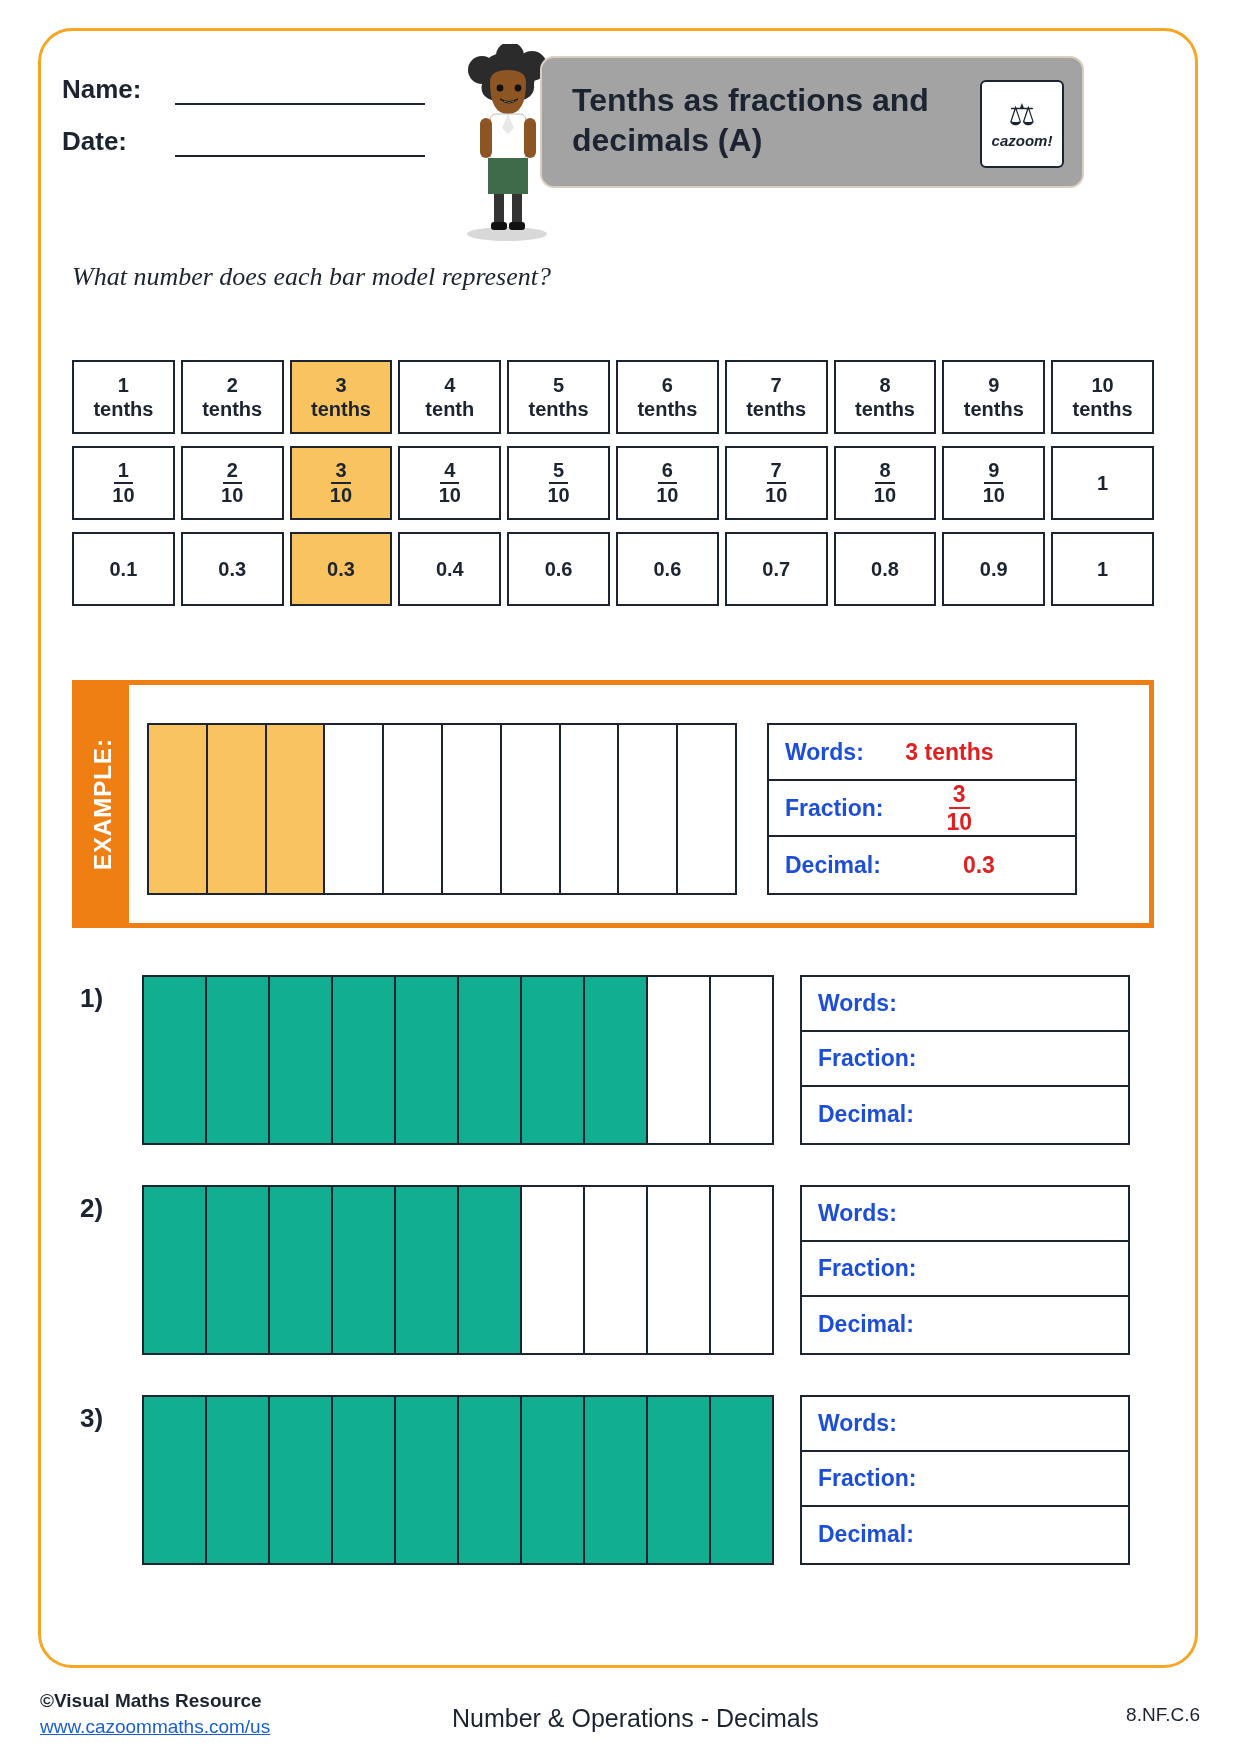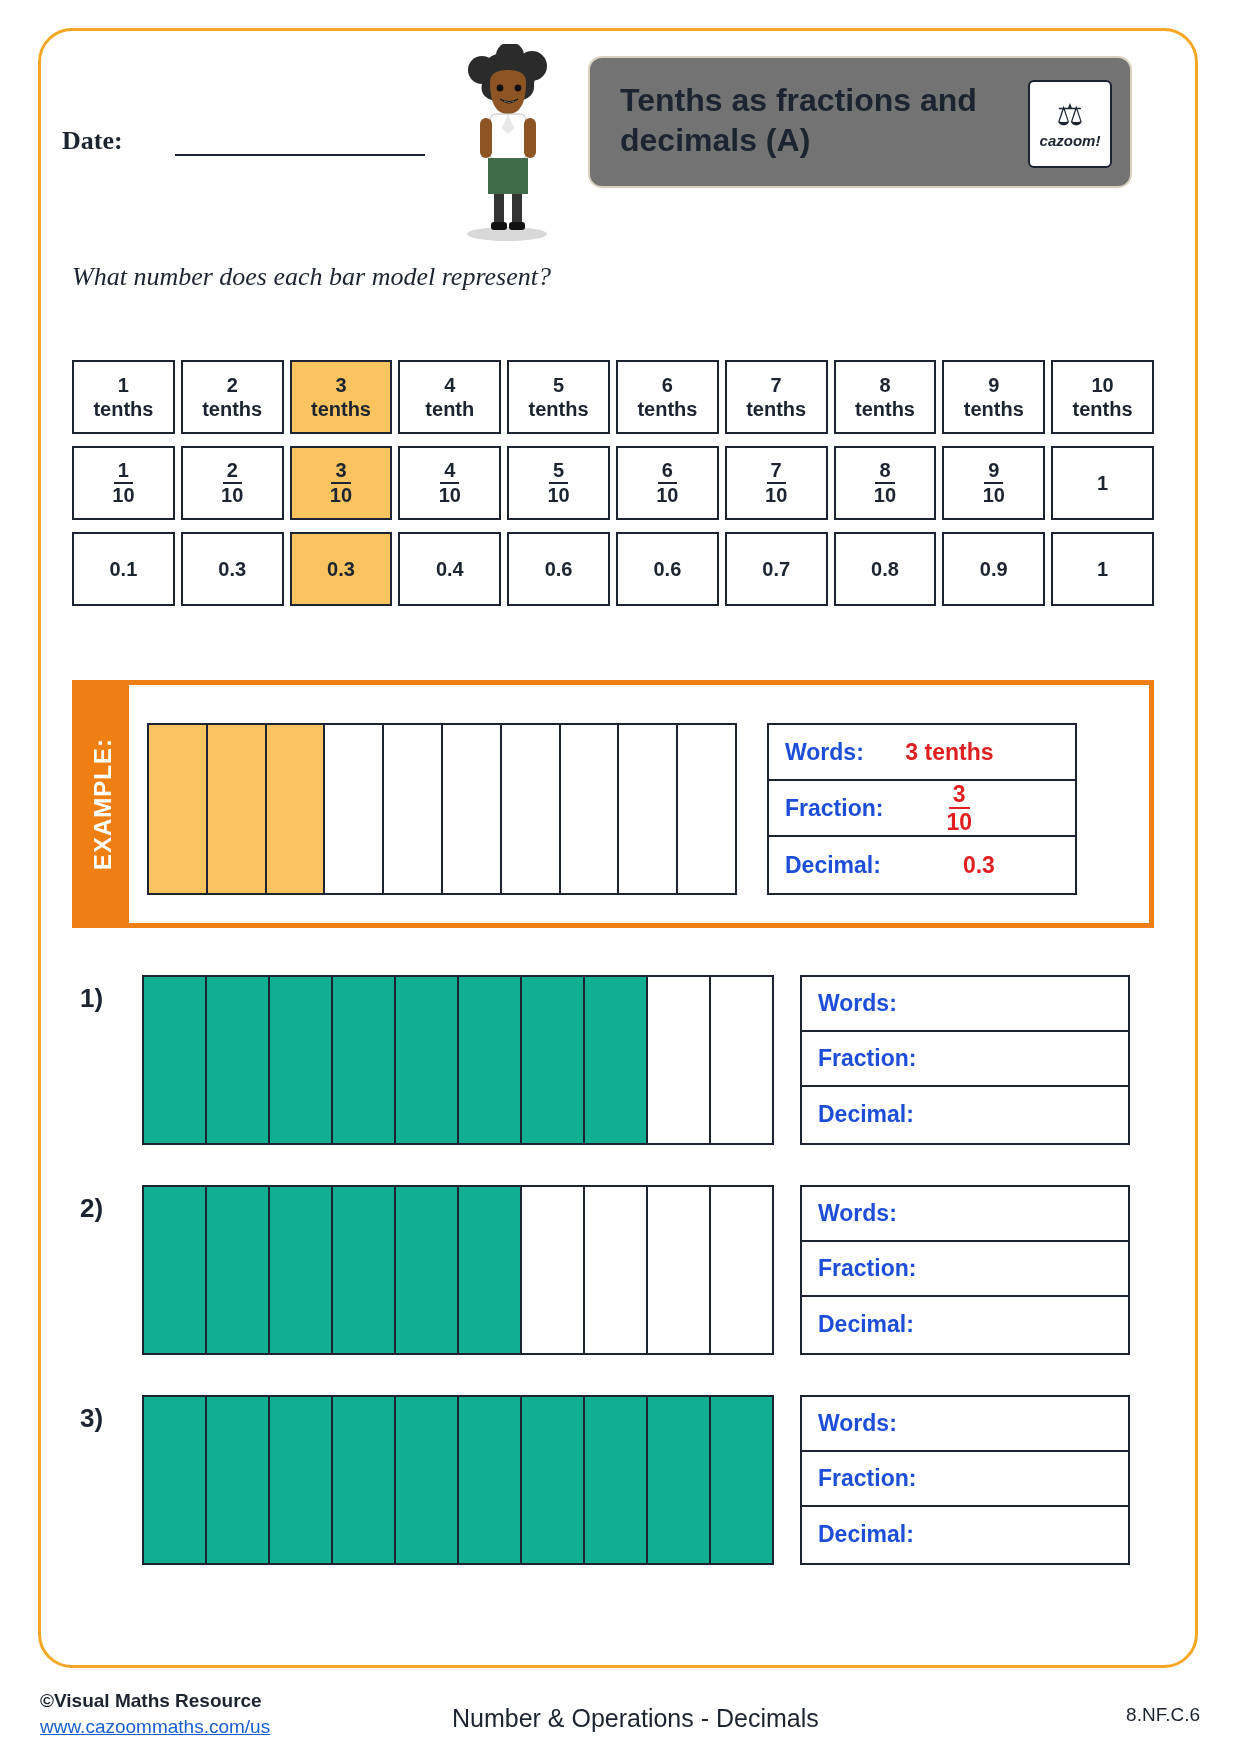--- a/index.html
+++ b/index.html
@@ -9,26 +9,26 @@
     position:relative;overflow:hidden;
   }
   .page-frame{
     position:absolute;left:38px;top:28px;width:1160px;height:1640px;
     border:3px solid #F5A623;border-radius:34px;box-sizing:border-box;
   }
   
   .header{position:absolute;left:62px;top:56px;width:1120px;height:170px;}
   .name-row,.date-row{position:absolute;left:0;display:flex;align-items:flex-end;}
   .name-row{top:18px;}
-  .date-row{top:70px;font-family:Liberation Serif, serif;}
+  .date-row{top:70px;}
   .field-label{font-size:26px;font-weight:bold;color:#1b2430;width:105px;}
   .field-line{width:250px;border-bottom:2px solid #1b2430;height:26px;margin-left:8px;}
   .title-box{
     position:absolute;left:478px;top:0;width:540px;height:128px;
-    background:#737373;border:2px solid #d9cfc0;border-radius:14px;margin-left:48px;
+    background:#a3a3a3;border:2px solid #d9cfc0;border-radius:14px;
   }
   .title-text{
     position:absolute;left:30px;top:22px;width:360px;
     font-size:32px;font-weight:bold;color:#1b2430;line-height:1.25;
   }
   .logo{
     position:absolute;right:18px;top:22px;width:80px;height:84px;
     border:2px solid #1b2430;border-radius:6px;background:#fff;
     display:flex;flex-direction:column;align-items:center;justify-content:center;
   }
@@ -93,20 +93,24 @@
   .footer-center{position:absolute;left:412px;top:14px;font-size:25px;color:#1b2430;}
   .footer-right{position:absolute;right:10px;top:14px;font-size:19px;color:#1b2430;}
 </style>
 </head>
 <body>
 
 <div class="page-frame"></div>
 
 <div class="header">
 
+  <div class="name-row">
+    <div class="field-label">Name:</div>
+    <div class="field-line"></div>
+  </div>
 
   <div class="date-row">
     <div class="field-label">Date:</div>
     <div class="field-line"></div>
   </div>
 
   <svg class="mascot" viewBox="0 0 110 200">
     <ellipse cx="55" cy="190" rx="40" ry="7" fill="#d8d8d8"></ellipse>
     <path d="M30 40 Q25 10 55 8 Q88 6 82 40 Q84 58 55 58 Q26 58 30 40Z" fill="#2b2b2b"></path>
     <circle cx="30" cy="26" r="14" fill="#2b2b2b"></circle>

